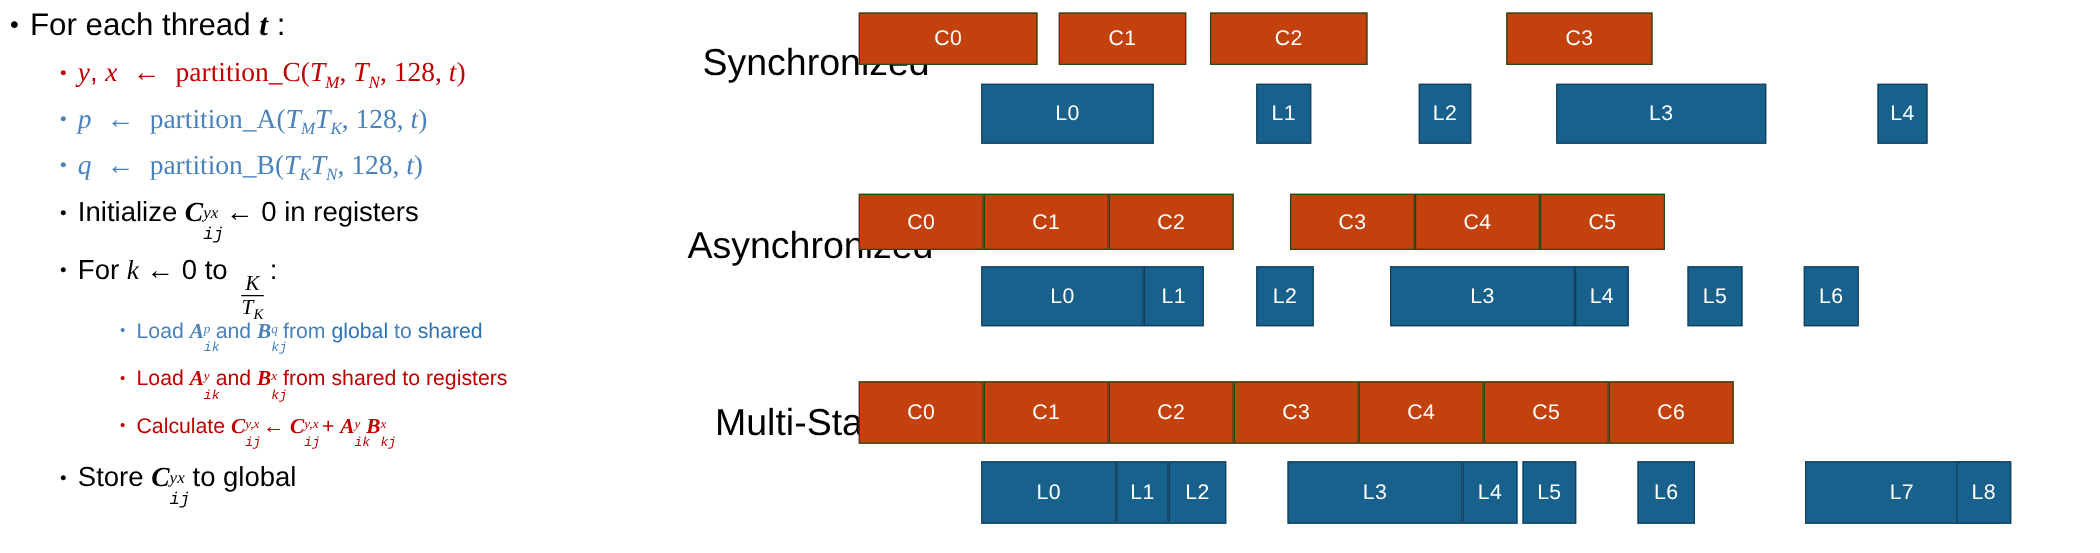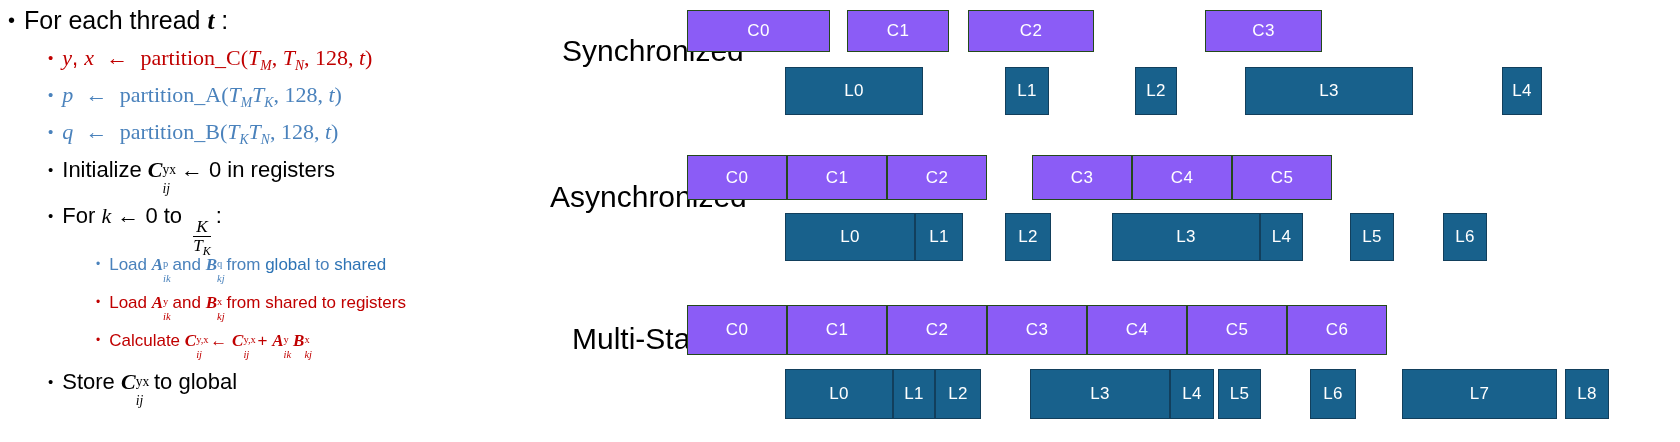--- a/index.html
+++ b/index.html
@@ -69,30 +69,31 @@
     display: inline-block;
     vertical-align: baseline;
     position: relative;
     width: 0;
   }
   .subsup > sup {
     position: absolute;
     left: 0;
     top: -1.05em;
     font-size: 0.62em;
+    font-style: italic;
     font-family: "Liberation Serif", serif;
     white-space: nowrap;
   }
   .subsup > sub {
     position: absolute;
     left: 0;
     top: 0.35em;
     font-size: 0.62em;
     font-style: italic;
-    font-family: Liberation Serif, serif;
+    font-family: Liberation Mono, monospace;
     white-space: nowrap;
   }
   .frac {
     display: inline-flex;
     flex-direction: column;
     align-items: center;
     vertical-align: -0.55em;
     font-family: "Liberation Serif", serif;
     font-style: italic;
     font-size: 0.78em;
@@ -122,21 +123,21 @@
     box-sizing: border-box;
     display: flex;
     align-items: center;
     justify-content: center;
     color: #FFFFFF;
     font-size: 17px;
     font-family: "Liberation Sans", sans-serif;
     letter-spacing: 0.3px;
   }
   .blk.green {
-    background: #8b5cf6;
+    background: #c2410c;
     border: 1.6px solid #23491a;
   }
   .blk.blue {
     background: #18618C;
     border: 1.6px solid #123f5c;
   }
 
   
   #watermark {
     position: absolute;
@@ -332,21 +333,21 @@
         </div>
         <div class="blk blue" style="left: 620px; top: 369px; width: 44px; height: 50px;">
           <span>L4</span>
         </div>
         <div class="blk blue" style="left: 668px; top: 369px; width: 43px; height: 50px;">
           <span>L5</span>
         </div>
         <div class="blk blue" style="left: 760px; top: 369px; width: 46px; height: 50px;">
           <span>L6</span>
         </div>
-        <div class="blk blue" style="left: 852px; top: 369px; width: 155px; height: 50px;">
+        <div class="blk blue" style="left: 894px; top: 369px; width: 155px; height: 50px;">
           <span>L7</span>
         </div>
         <div class="blk blue" style="left: 1015px; top: 369px; width: 44px; height: 50px;">
           <span>L8</span>
         </div>
       </div>
   </div>
 
 
 </div>

